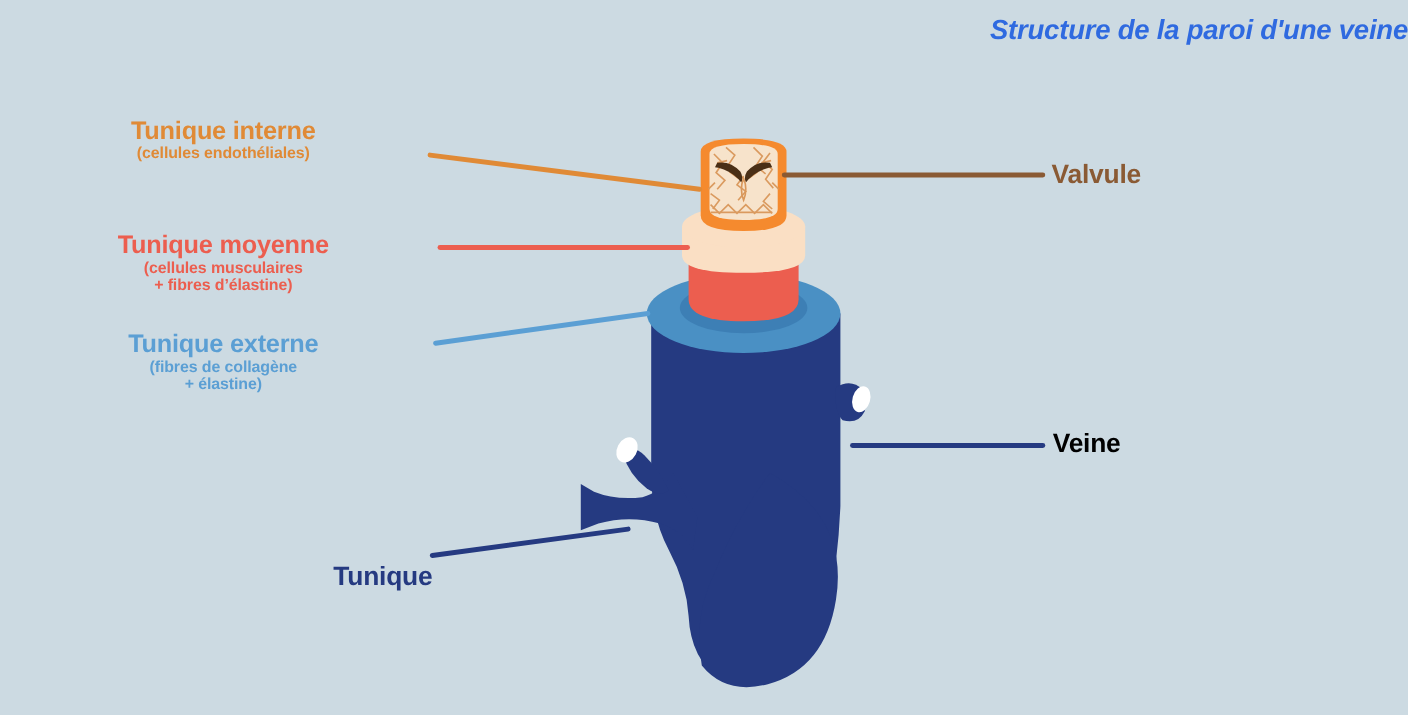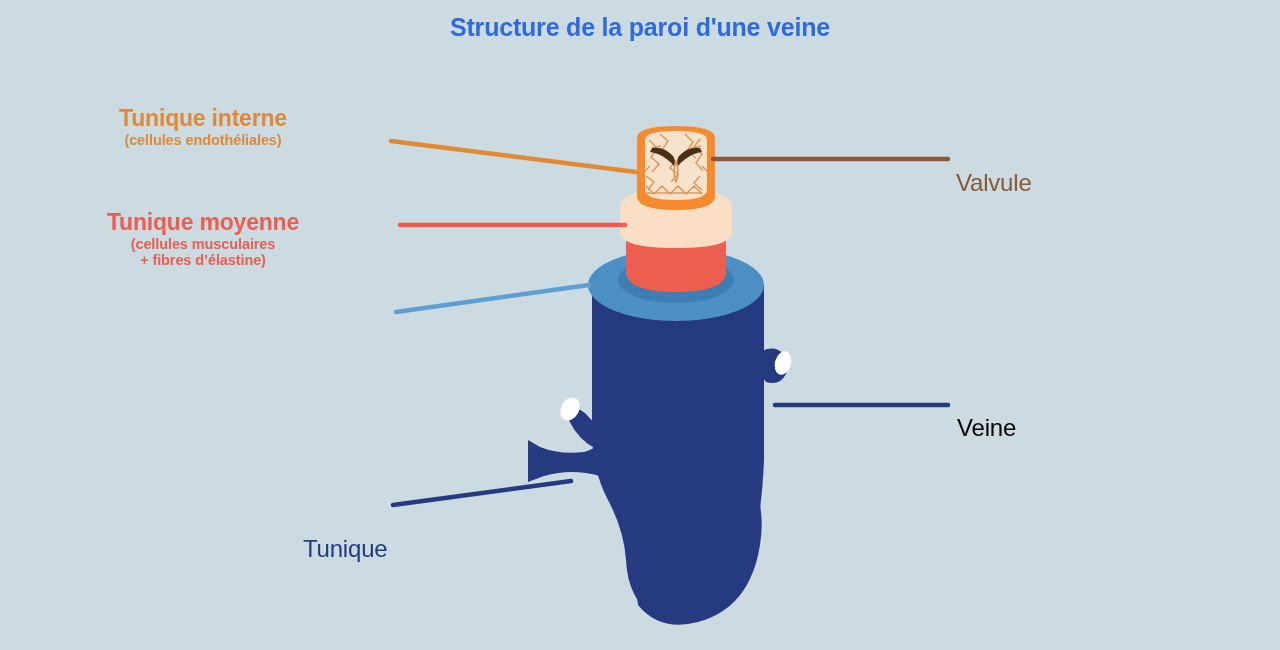--- a/index.html
+++ b/index.html
@@ -40,35 +40,35 @@
   }
   .label .sub {
     display: block;
     font-size: 14.5px;
     font-weight: bold;
     letter-spacing: -0.1px;
   }
   .plain-label {
     position: absolute;
     font-size: 24px;
-    font-weight: normal;
+    font-weight: bold;
     white-space: nowrap;
     letter-spacing: -0.2px;
-    margin-top: 24px;
   }
   #page-title {
     position: absolute;
     top: 13px;
     left: 0;
     width: 1280px;
-    text-align: center;
+    text-align: right;
     font-size: 25px;
     font-weight: bold;
     color: #2f6ae0;
     letter-spacing: -0.2px;
+    font-style: italic;
   }
   #label-interne {
     left: 203px;
     top: 106px;
     transform: translateX(-50%);
     color: #e08a36;
   }
   #label-moyenne {
     left: 203px;
     top: 210px;
@@ -228,20 +228,25 @@
     <span class="main">Tunique moyenne</span>
     <span class="sub">(cellules musculaires</span>
     <span class="sub">+ fibres d’élastine)</span>
   </div>
 
   <div class="label" id="label-interne">
     <span class="main">Tunique interne</span>
     <span class="sub">(cellules endothéliales)</span>
   </div>
 
+  <div class="label" id="label-externe">
+    <span class="main">Tunique externe</span>
+    <span class="sub">(fibres de collagène</span>
+    <span class="sub">+ élastine)</span>
+  </div>
 
   <div class="plain-label" id="label-valvule">Valvule</div>
 
   <div class="plain-label" id="label-veine">Veine</div>
 
   <div class="plain-label" id="label-veinule">Tunique</div>
 
 </div>
 
 </body></html>

